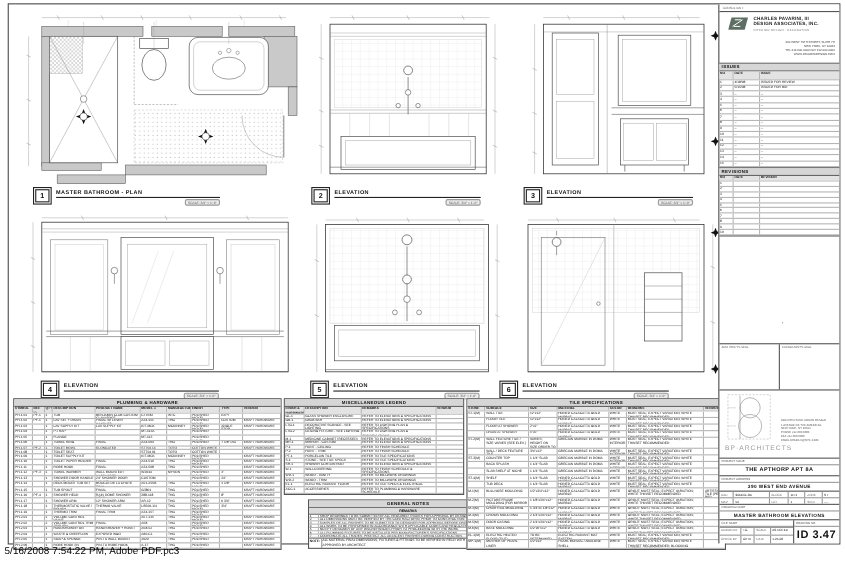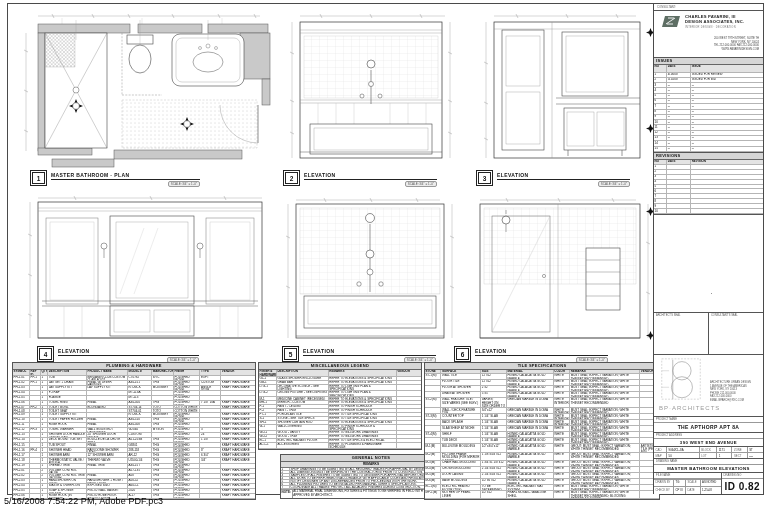--- a/index.html
+++ b/index.html
@@ -1207,19 +1207,19 @@
         </div>
         <div class="byrow">
           <span style="width:30%">CHECK BY</span>
             <span style="width:18%">CP III</span>
           <span style="width:22%">DATE</span>
             <span style="width:30%;border-right:none">1-25-08</span>
         </div>
       </div>
       <div class="dwgno">
         <div class="lblband">DRAWING NO</div>
-        <div class="no">ID 0.82</div>
+        <div class="no">ID 3.47</div>
       </div>
     </div>
   </div>
 </div>
 
 <div class="statusbar">5/16/2008 7:54:22 PM, Adobe PDF.pc3</div>
 
 </body></html>

